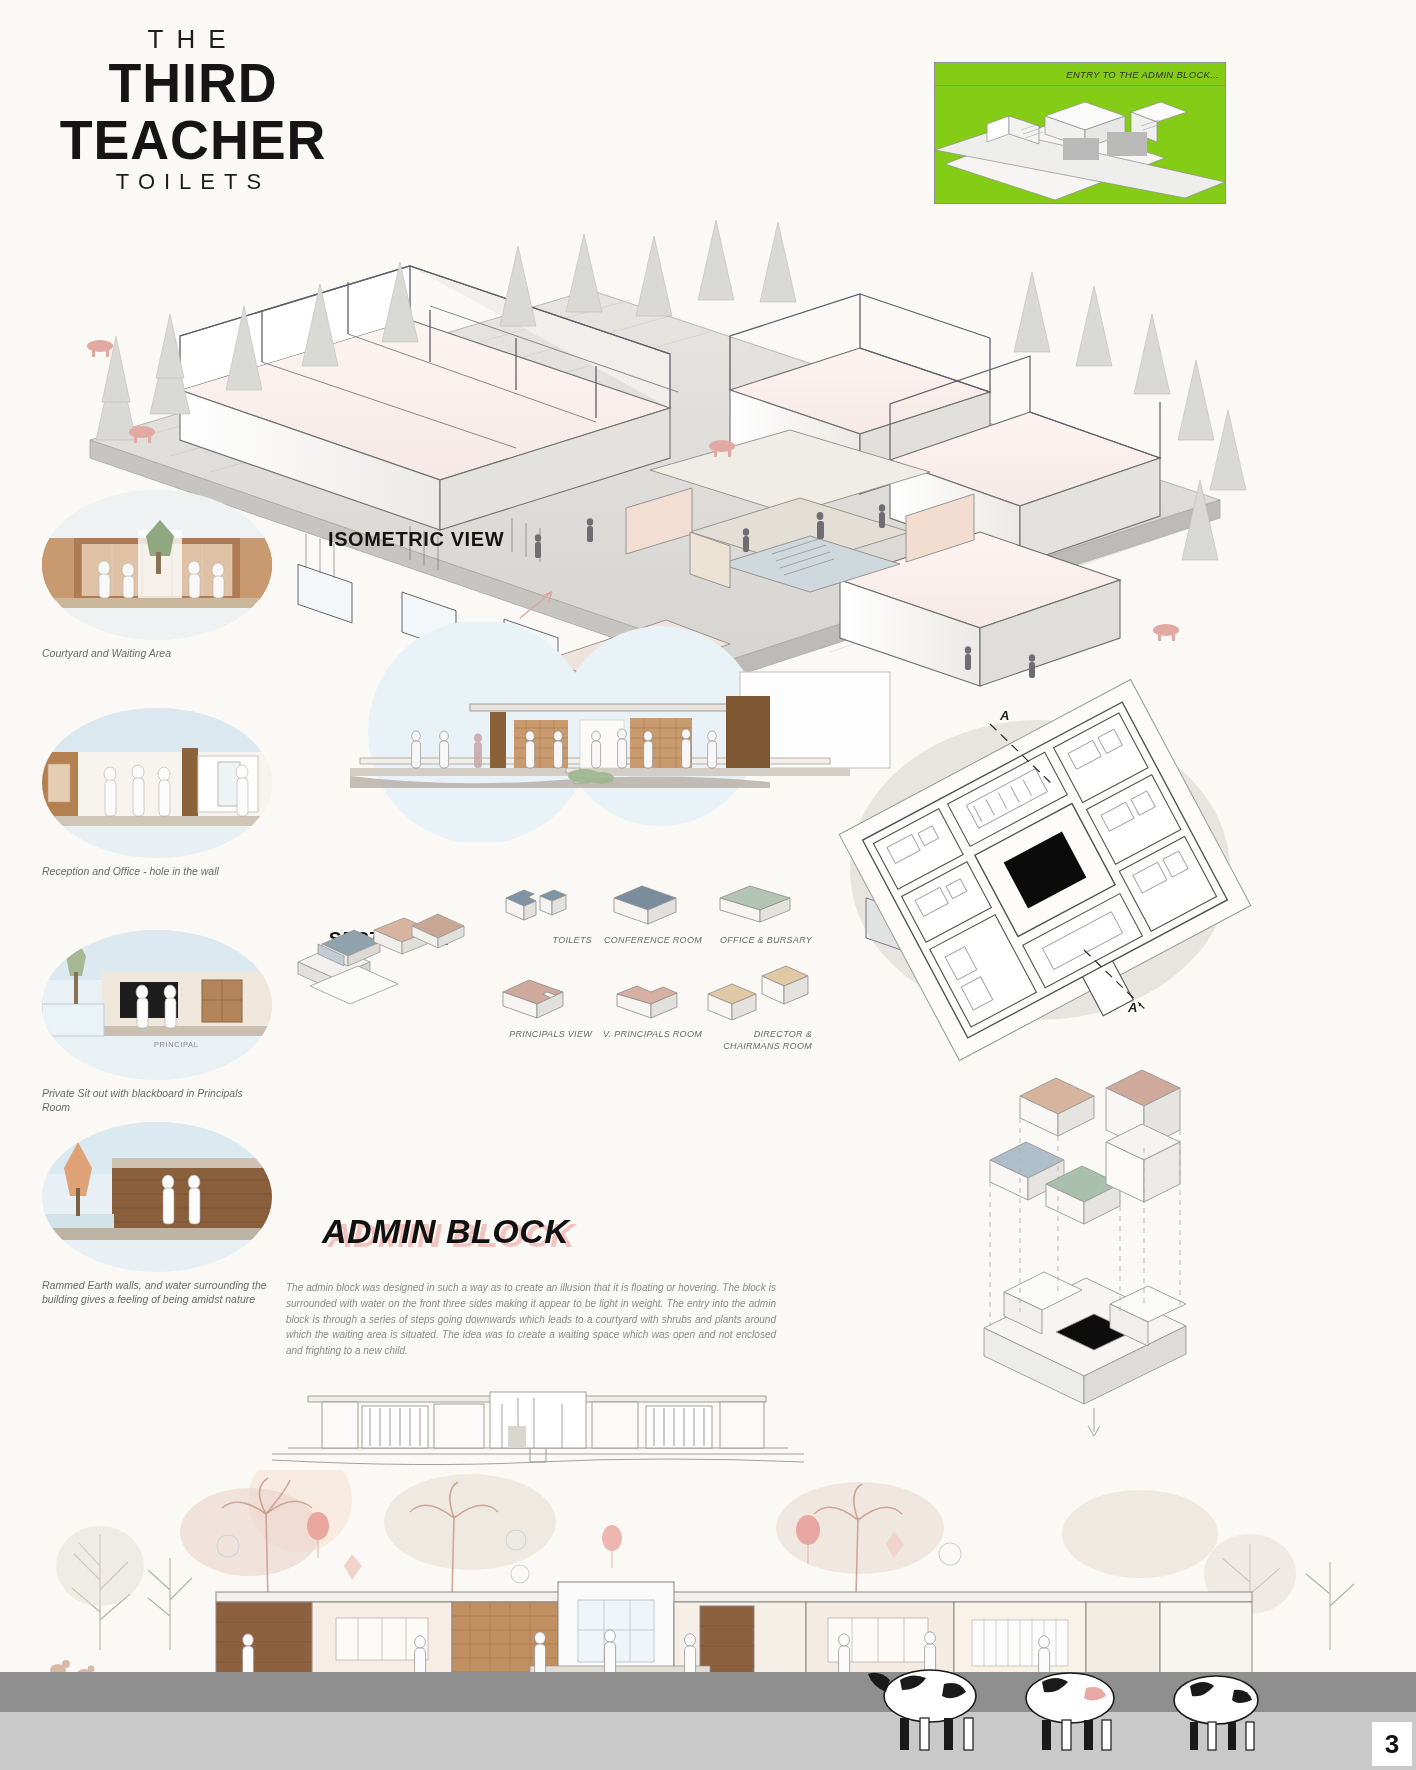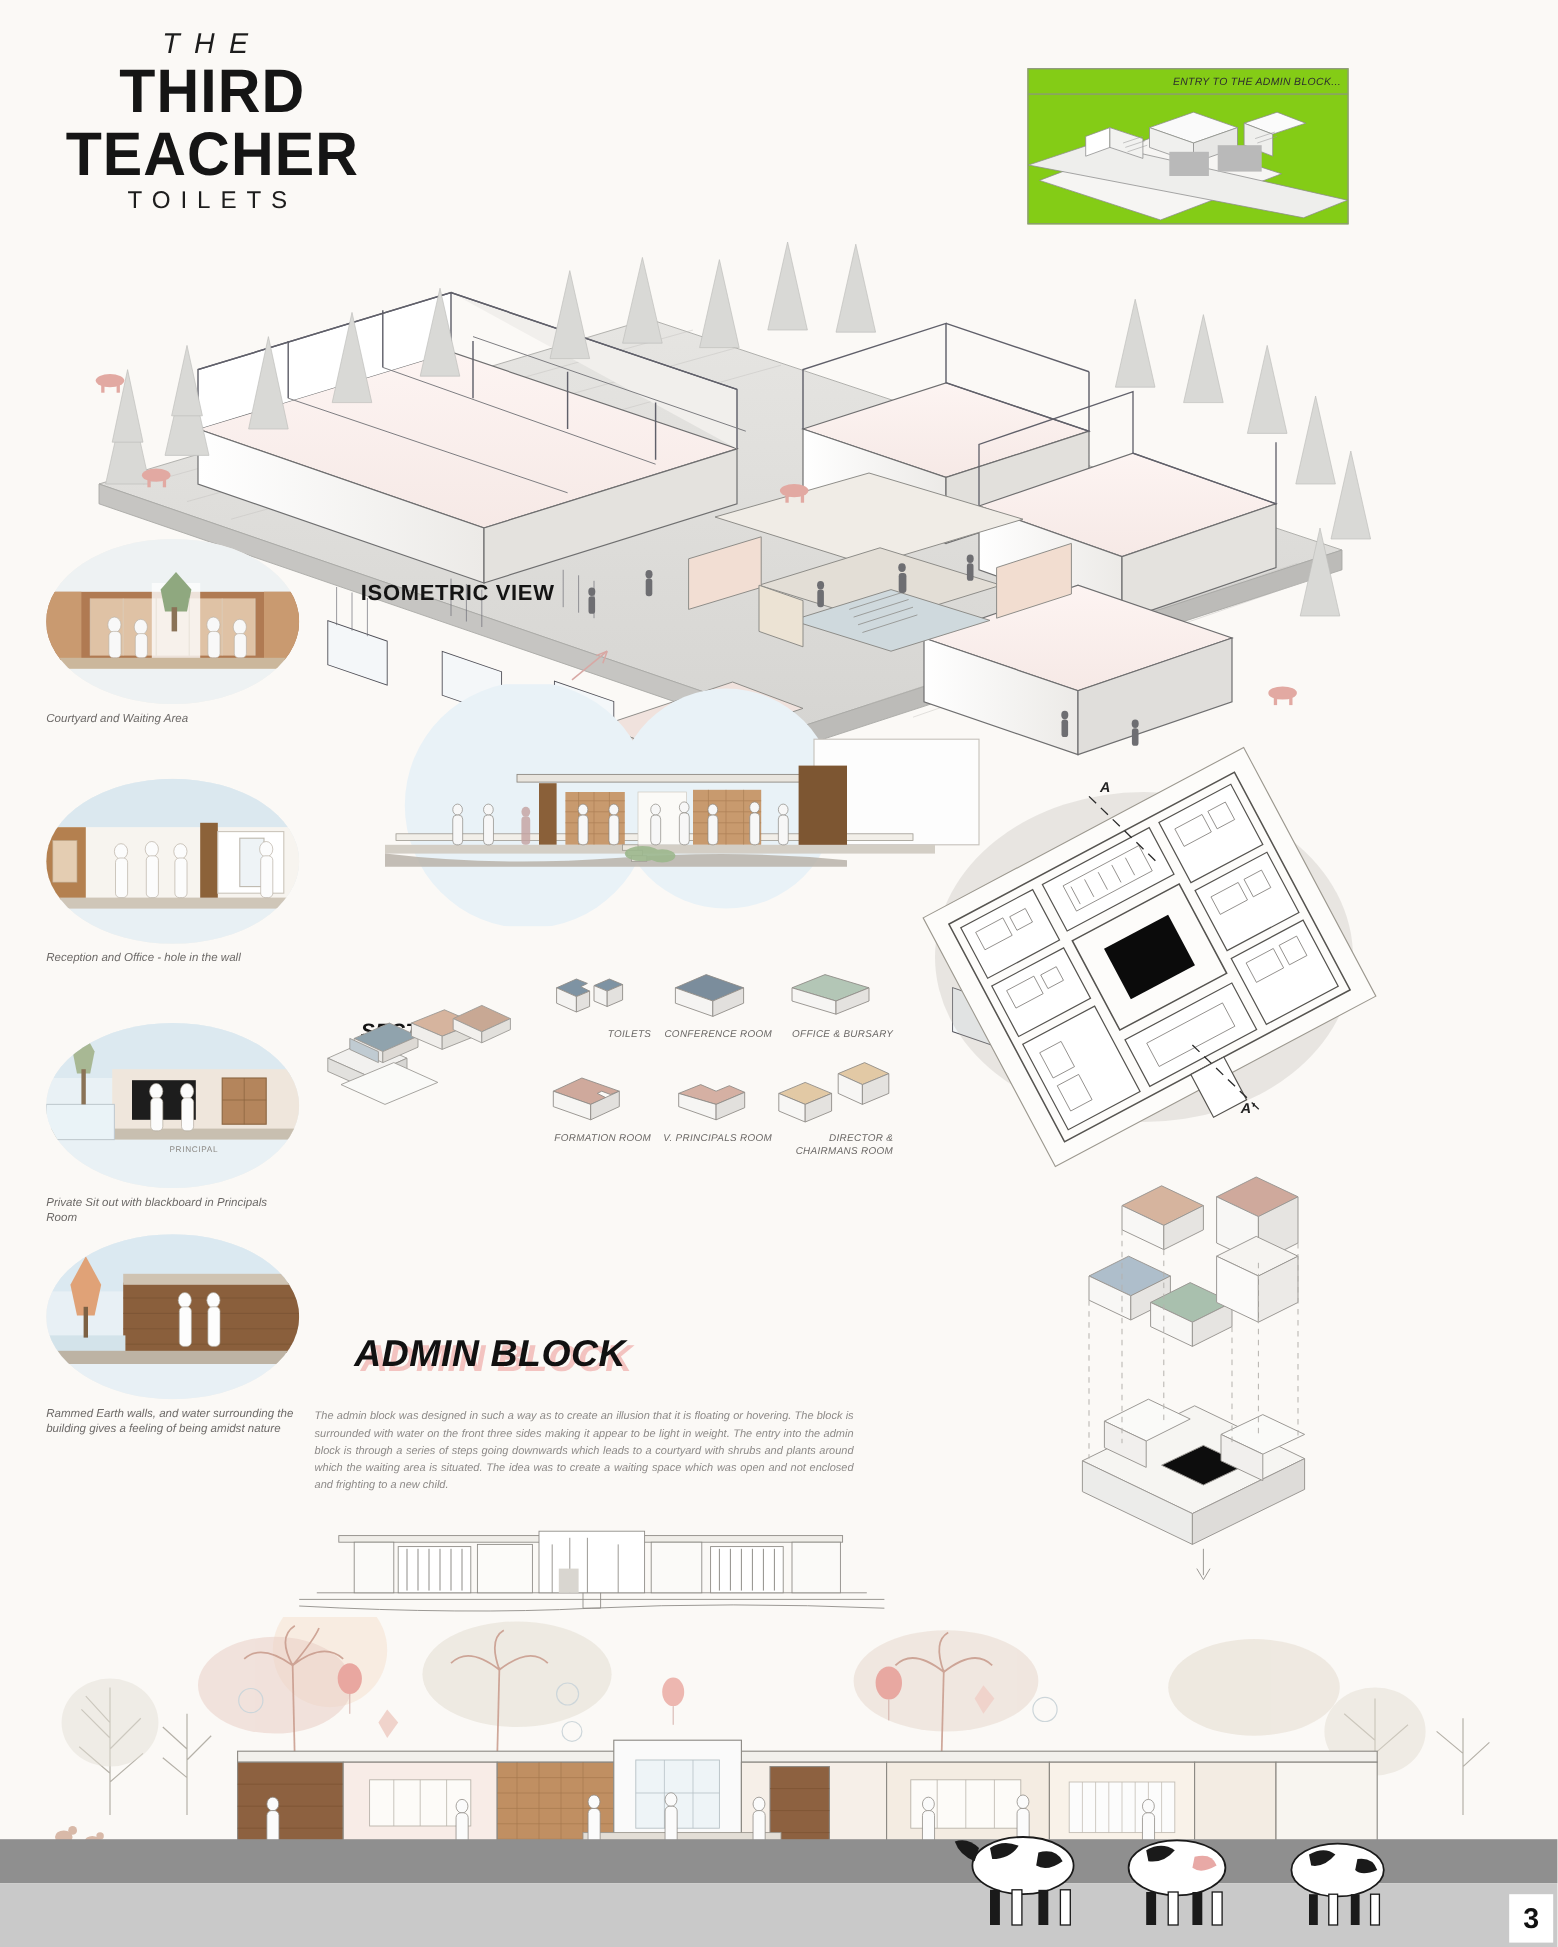--- a/index.html
+++ b/index.html
@@ -8,21 +8,21 @@
     background:#fbf9f6;
     font-family:"Liberation Sans",sans-serif;
     position:relative;overflow:hidden;
     color:#2b2b2b;
   }
   .board{position:absolute;inset:0;}
 
   
   #title-block{position:absolute;left:28px;top:26px;width:330px;text-align:center;}
   #title-the{font-size:26px;letter-spacing:13px;font-weight:400;color:#1d1d1d;
-    font-family:"Liberation Sans Narrow","Liberation Sans",sans-serif;line-height:1;font-style:italic;}
+    font-family:"Liberation Sans Narrow","Liberation Sans",sans-serif;line-height:1;}
   #title-main{font-size:56px;font-weight:700;letter-spacing:1px;color:#151515;
     line-height:1.02;margin-top:2px;transform:scaleX(0.96);}
   #title-sub{font-size:22px;letter-spacing:9px;color:#1d1d1d;margin-top:3px;line-height:1;}
 
   
   #inset-panel{position:absolute;left:934px;top:62px;width:290px;height:140px;
     border:1.5px solid #8e8e8e;background:#84cc16;}
   #inset-caption-bar{height:22px;border-bottom:1.5px solid #8e8e8e;
     display:flex;align-items:center;justify-content:flex-end;padding-right:6px;}
   #inset-caption{font-size:9.5px;font-style:italic;letter-spacing:.3px;color:#2e2e2e;}
@@ -617,21 +617,21 @@
       <div class="legend-item">
         <div class="legend-box">
           <svg width="80" height="56" viewBox="0 0 80 56">
             <g stroke="#8f8c88" stroke-width="0.8">
               <path d="M6 24 L32 12 L66 24 L58 27 L50 24 L46 26 L54 30 L40 36 Z" fill="#cfa99c"></path>
               <path d="M6 24 L6 38 L40 50 L40 36 Z" fill="#f6f5f3"></path>
               <path d="M40 36 L40 50 L66 38 L66 24 Z" fill="#e2e0dd"></path>
             </g>
           </svg>
         </div>
-        <div class="legend-cap">FORMATION ROOM</div>
+        <div class="legend-cap">PRINCIPALS VIEW</div>
       </div>
       <div class="legend-item">
         <div class="legend-box">
           <svg width="80" height="56" viewBox="0 0 80 56">
             <g stroke="#8f8c88" stroke-width="0.8">
               <path d="M10 26 L30 18 L44 24 L56 19 L70 25 L44 36 Z" fill="#d5b0a3"></path>
               <path d="M10 26 L10 38 L44 50 L44 36 Z" fill="#f6f5f3"></path>
               <path d="M44 36 L44 50 L70 39 L70 25 Z" fill="#e2e0dd"></path>
             </g>
           </svg>

